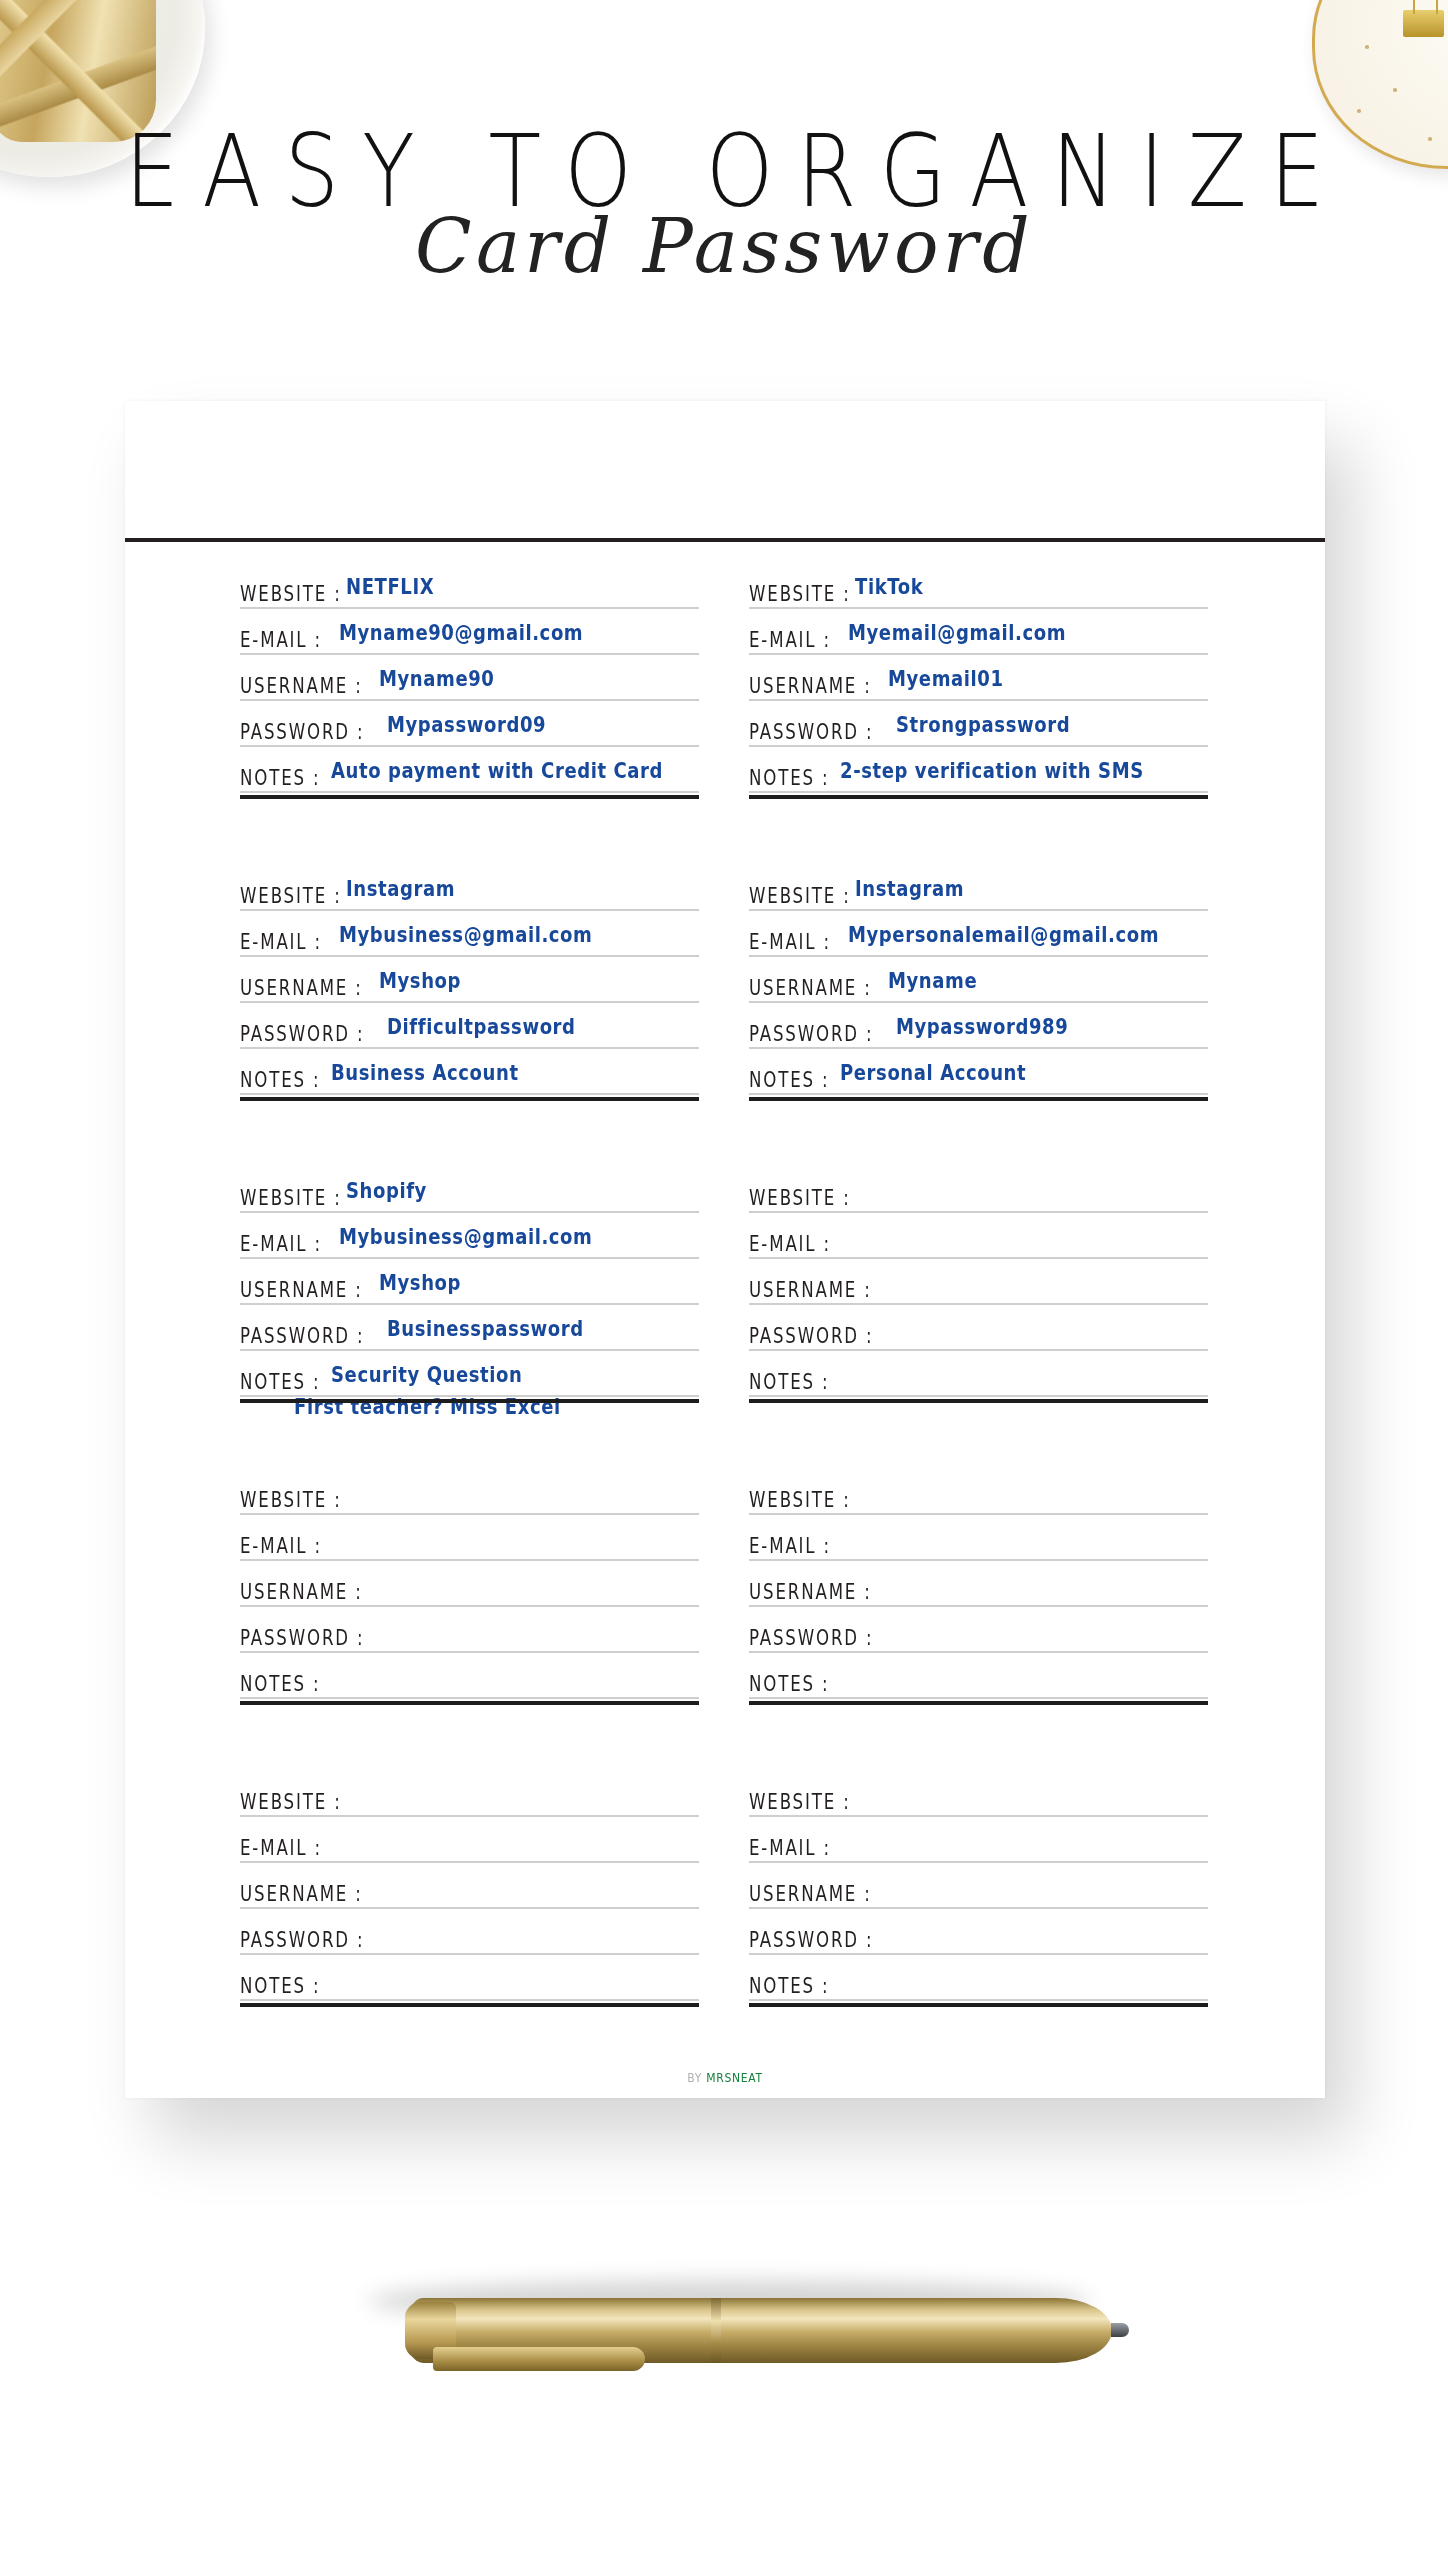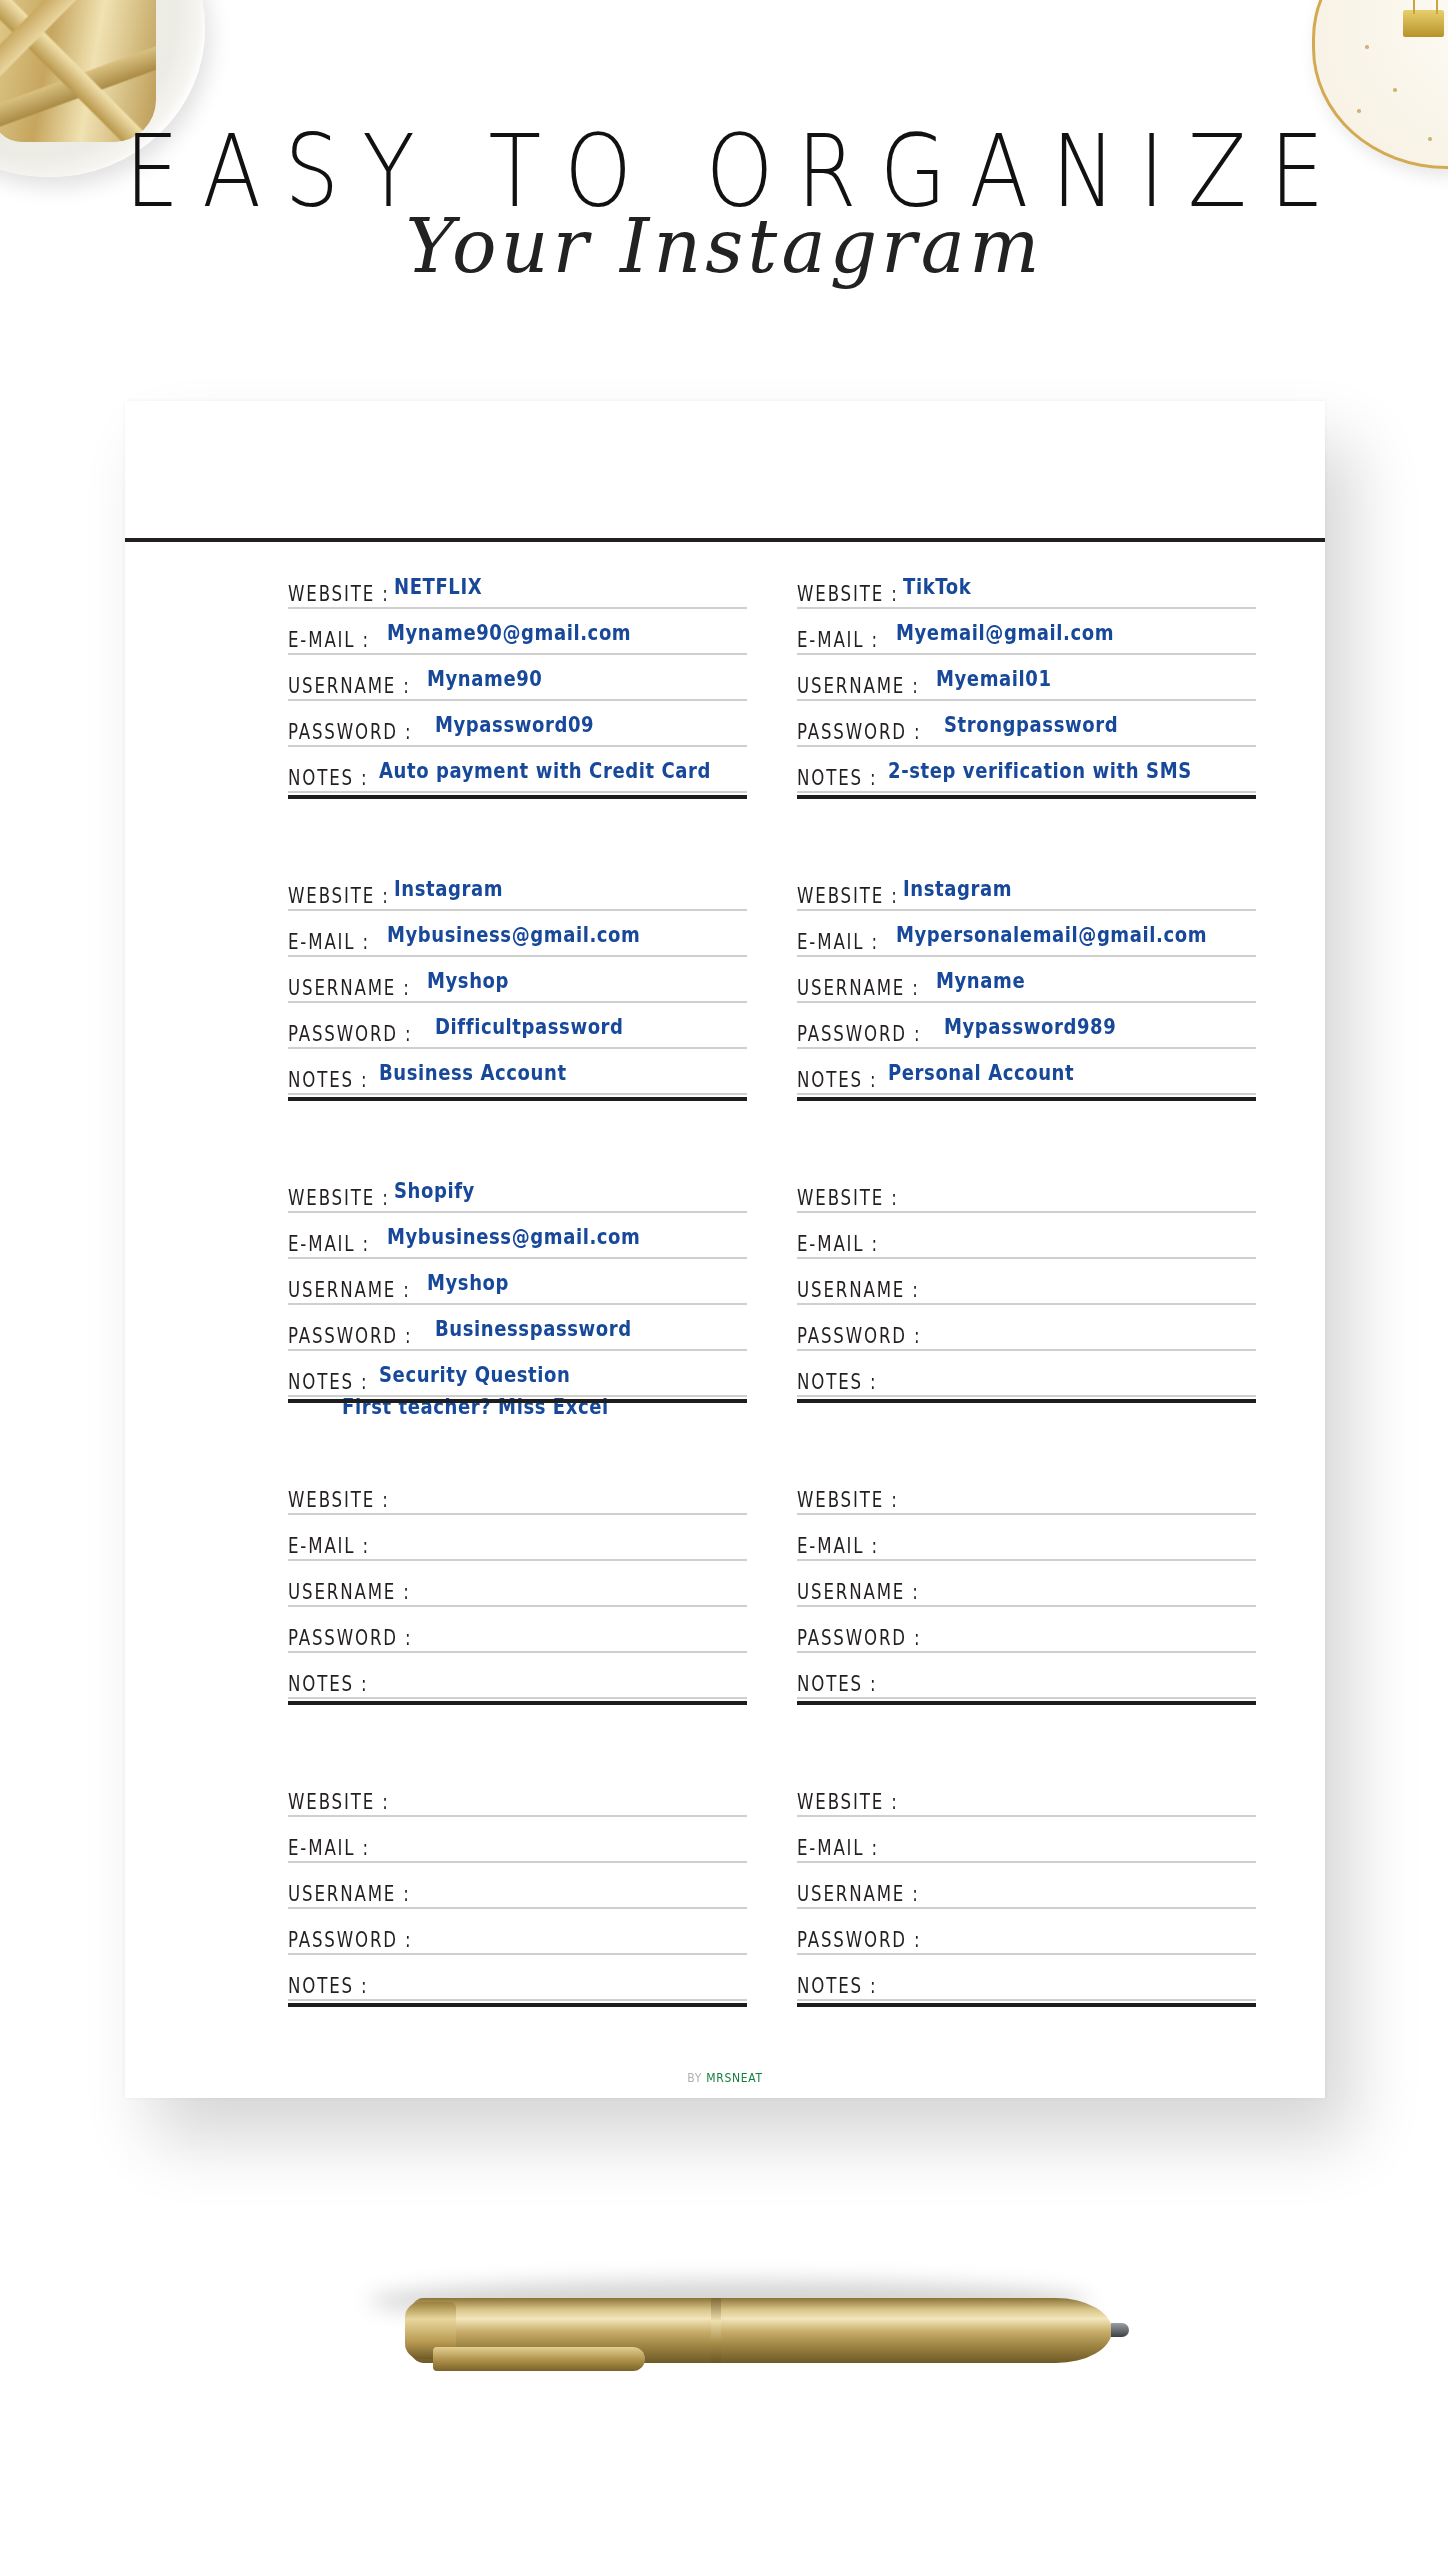--- a/index.html
+++ b/index.html
@@ -74,21 +74,21 @@
     background: #231f20;
   }
   .page-title {
     position: absolute; left: 0; top: 31px; width: 1200px; text-align: center;
     font-family: "DejaVu Sans", sans-serif; font-weight: 200;
     font-size: 71px; line-height: 78px; letter-spacing: 24px;
     color: #231f20; transform: scaleX(0.78); transform-origin: center;
     padding-left: 24px; box-sizing: border-box;
   }
 
-  .entry { position: absolute; width: 459px; height: 233px; margin-left: 48px; }
+  .entry { position: absolute; width: 459px; height: 233px; }
   .entry .row { position: absolute; left: 0; width: 459px; height: 42px; }
   .entry .row .rule {
     position: absolute; left: 0; bottom: 0; width: 459px; height: 2.1px; background: #cfcfcf;
   }
   .entry .label {
     position: absolute; left: 0; bottom: 3.5px;
     font-family: "DejaVu Sans Condensed", "DejaVu Sans", sans-serif;
     font-size: 21px; line-height: 24px; letter-spacing: 2.1px; color: #231f20;
     transform: scaleX(0.88); transform-origin: left bottom;
     white-space: nowrap;
@@ -155,21 +155,21 @@
   <div class="clip"></div>
 
   <span class="speck" style="left:50px;top:120px"></span>
   <span class="speck" style="left:78px;top:163px"></span>
   <span class="speck" style="left:113px;top:212px"></span>
   <span class="speck" style="left:42px;top:184px"></span>
 
 </div>
 
 <div class="hero-title">EASY TO ORGANIZE</div>
-<div class="hero-script">Your Instagram</div>
+<div class="hero-script">Card Password</div>
 
 <div class="page">
   <div class="page-header-bar"></div>
 
   <div id="entries">
       <div class="entry" style="left: 115px; top: 166px;">
         <div class="row" style="top: 0px;">
           <span class="label">WEBSITE :</span>
           <span class="value" style="left: 106px;">NETFLIX</span>
           <div class="rule"></div>

